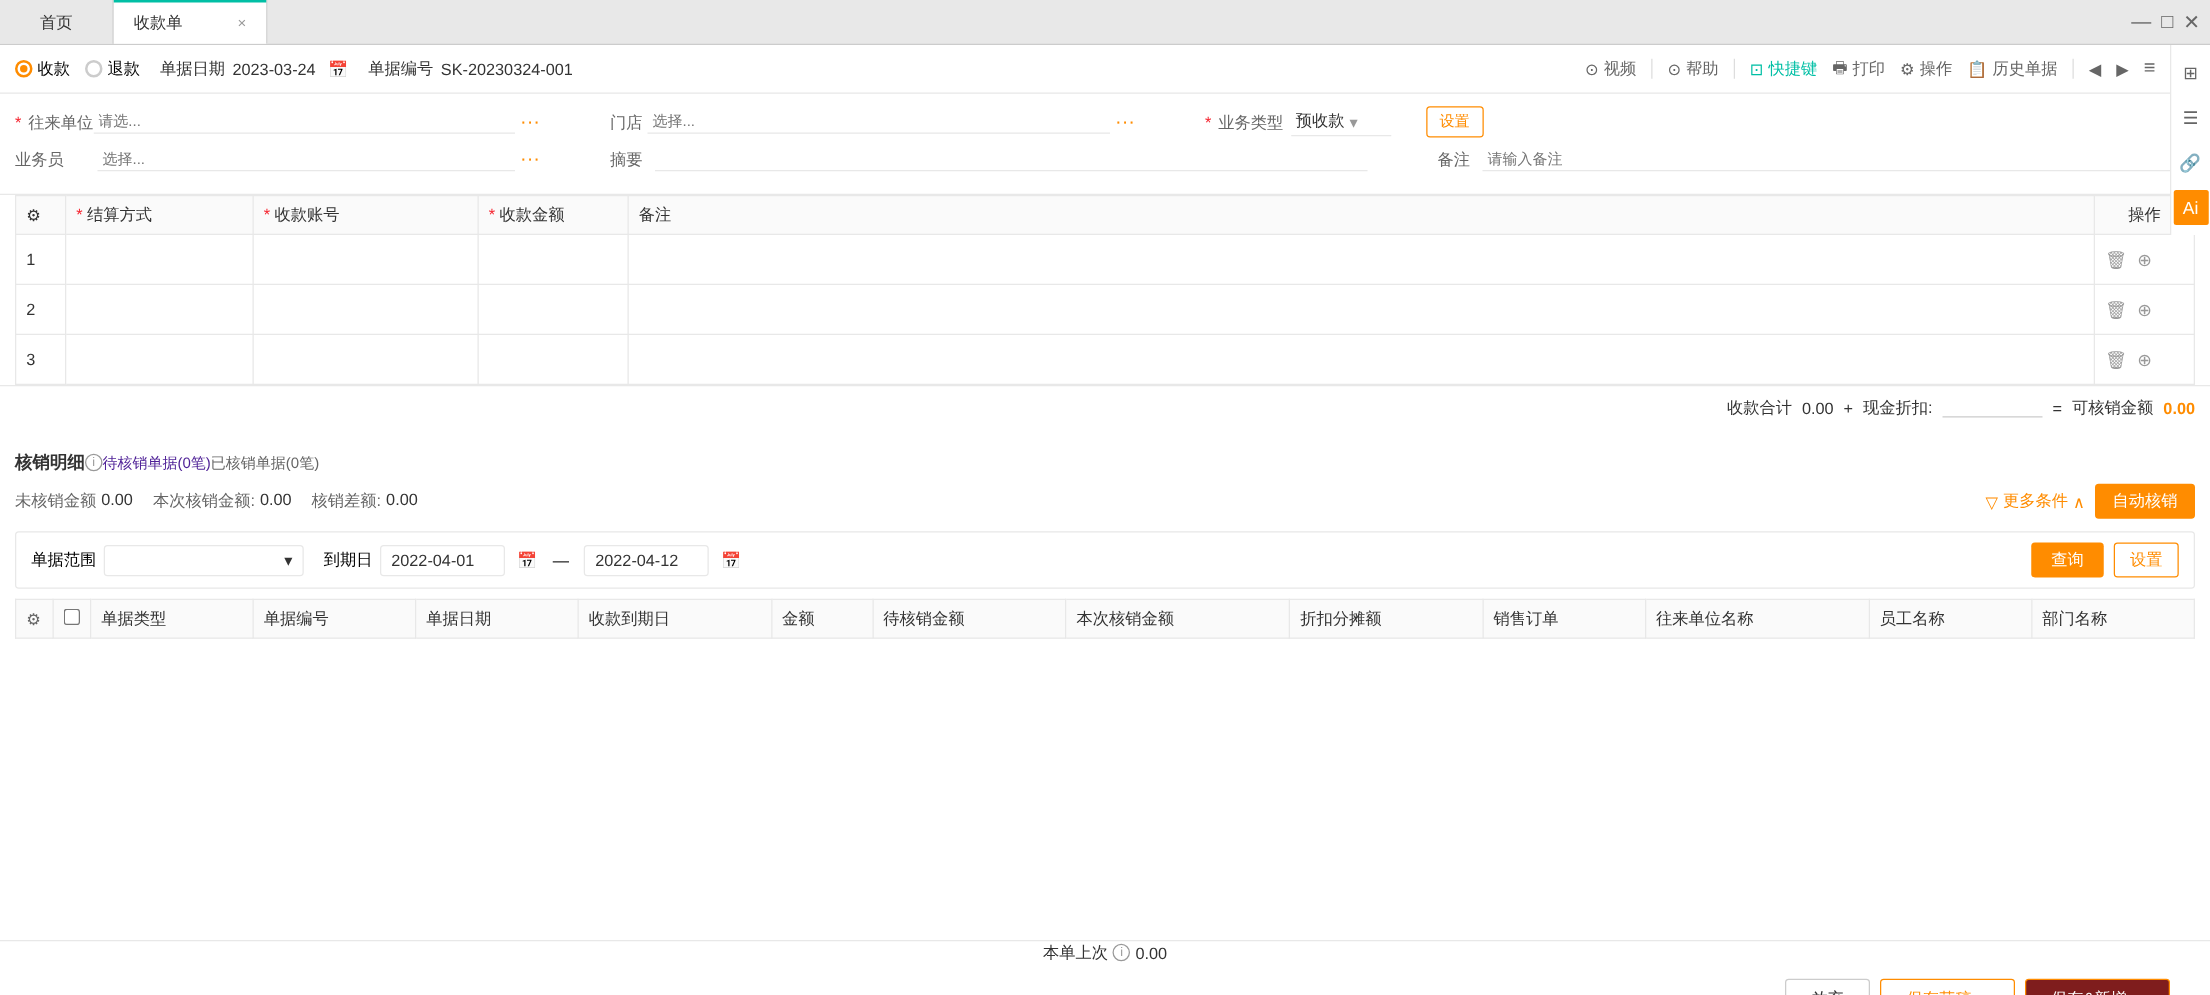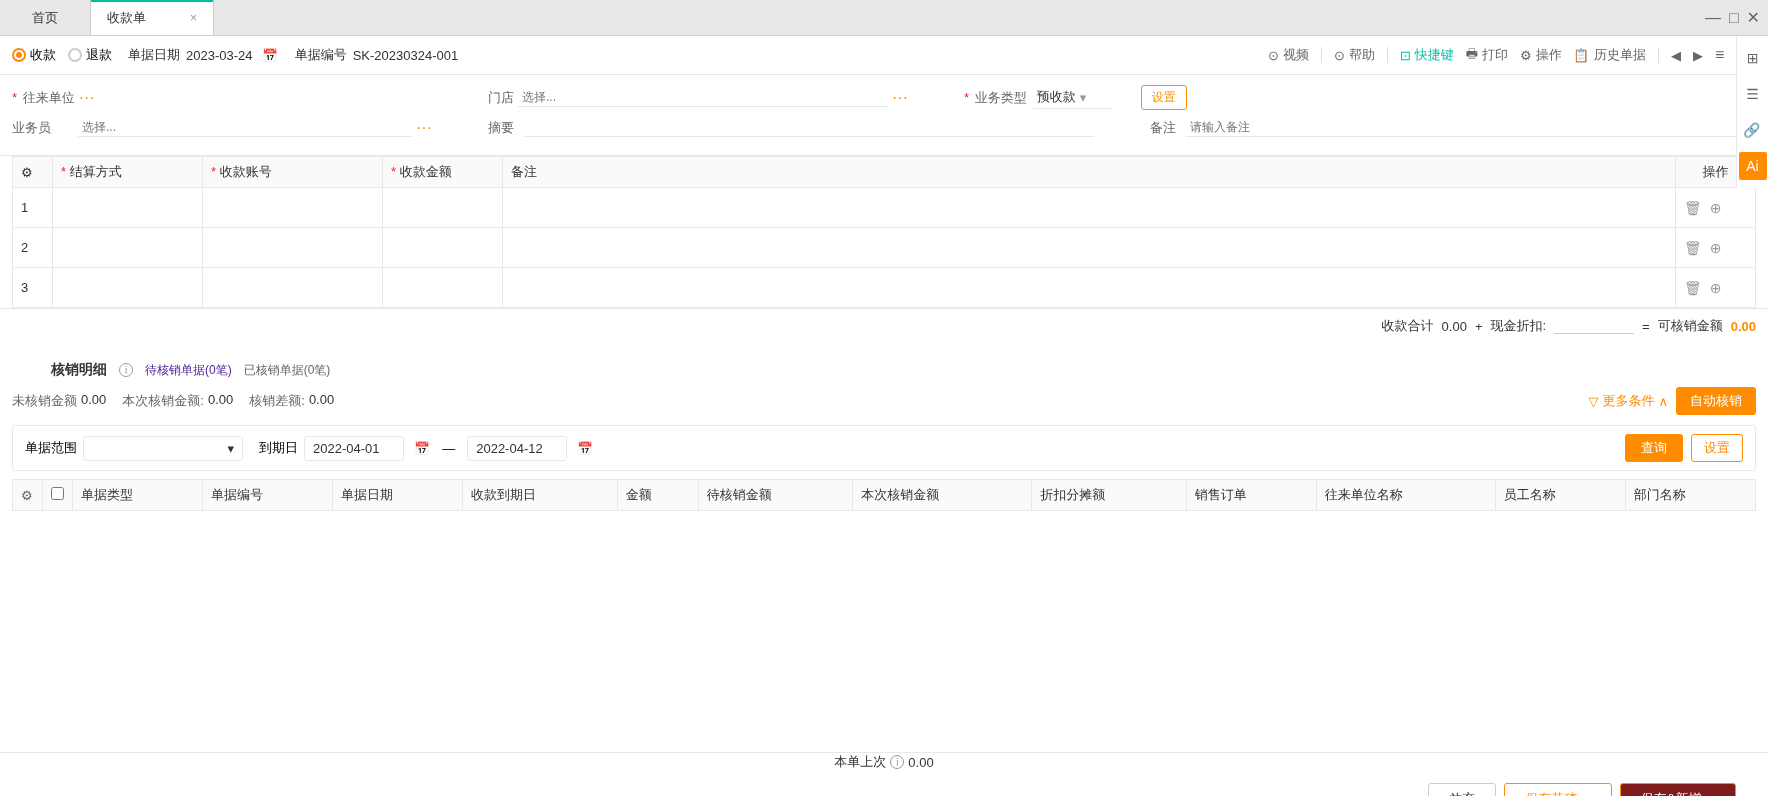--- a/index.html
+++ b/index.html
@@ -201,23 +201,22 @@
     }
 
     
     .verification-section {
       padding: 10px 12px;
       background: #fff;
       margin-top: 8px;
     }
     .verification-header {
       display: flex; align-items: center;
-      gap: 12px;
+      gap: 0;
       margin-bottom: 8px;
-      margin-left: 39px;
     }
     .section-title {
       font-size: 14px;
       font-weight: bold;
       color: #333;
     }
     .tab-link {
       color: #4c1d95;
       cursor: pointer;
       font-size: 12px;
@@ -478,20 +477,21 @@
   </div>
 
   <div class="form-section">
     <div class="form-row">
 
       <div class="form-field" style="max-width: 420px;">
         <span class="form-field-label">
           <span class="required-star">*</span>
           <span>往来单位</span>
         </span>
+        <input class="form-input" type="text" placeholder="请选..." style="">
         <span class="more-btn">···</span>
       </div>
 
       <div class="form-field" style="max-width: 420px; margin-left: 40px;">
         <span class="form-field-label" style="min-width:30px;">
           <span>门店</span>
         </span>
         <input class="form-input" type="text" placeholder="选择..." style="">
         <span class="more-btn">···</span>
       </div>

